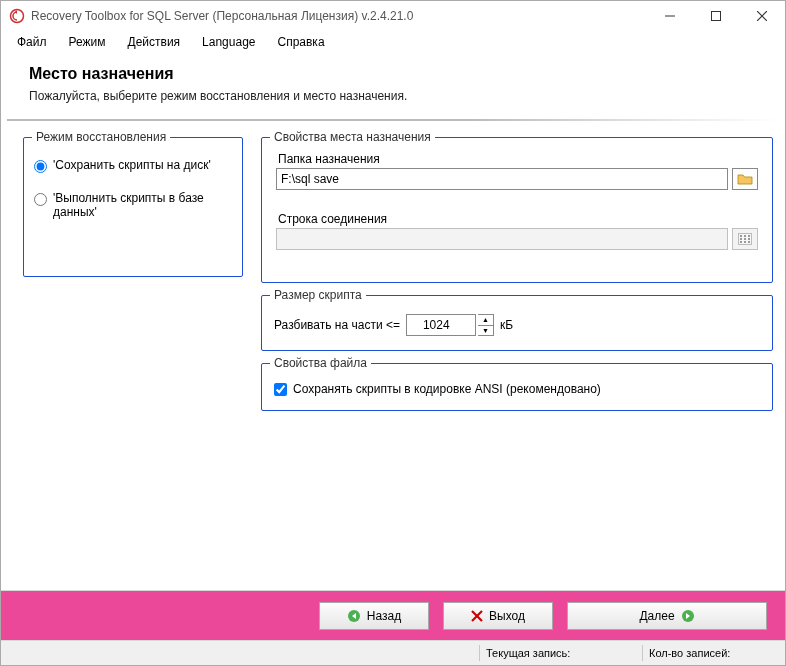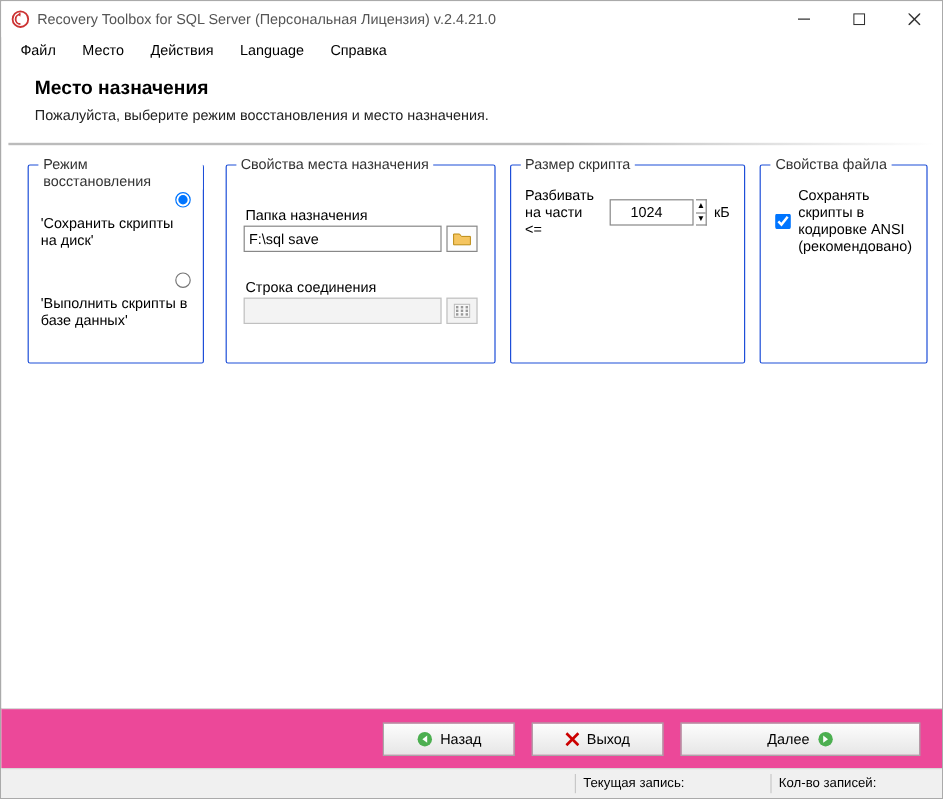--- a/index.html
+++ b/index.html
@@ -76,33 +76,32 @@
 .fieldset > .legend {
   position: absolute;
   top: -8px;
   left: 8px;
   background: #fff;
   padding: 0 4px;
   font-size: 12px;
   color: #333;
 }
 .left-col { width: 220px; }
-.right-col { flex: 1; display: flex; flex-direction: row; gap: 12px; }
+.right-col { flex: 1; display: flex; flex-direction: column; gap: 12px; }
 .radio-row {
   display: flex;
-  align-items: flex-end;
+  align-items: flex-start;
   gap: 6px;
   margin: 6px 0 18px 0;
   font-size: 12px;
-  flex-direction: column;
 }
 .radio-row input { margin-top: 2px; }
 .field-label {
   font-size: 12px;
-  margin: 20px 0 2px 6px;
+  margin: 0 0 2px 6px;
   display: block;
 }
 .input-row {
   display: flex;
   gap: 4px;
   margin: 0 4px 22px 4px;
 }
 .text-input {
   flex: 1;
   height: 22px;
@@ -232,21 +231,21 @@
         <svg width="10" height="10">
           <line x1="0" y1="0" x2="10" y2="10" stroke="#333" stroke-width="1.2"></line>
           <line x1="10" y1="0" x2="0" y2="10" stroke="#333" stroke-width="1.2"></line>
         </svg>
       </div>
   </div>
 </div>
 
 <div class="menubar">
   <div class="menu-item">Файл</div>
-  <div class="menu-item">Место</div>
+  <div class="menu-item">Режим</div>
   <div class="menu-item">Действия</div>
   <div class="menu-item">Language</div>
   <div class="menu-item">Справка</div>
 </div>
 
 <div class="header-block">
   <h1>Место назначения</h1>
   <div class="subtitle">Пожалуйста, выберите режим восстановления и место назначения.</div>
 </div>
 <div class="hr-grad"></div>

